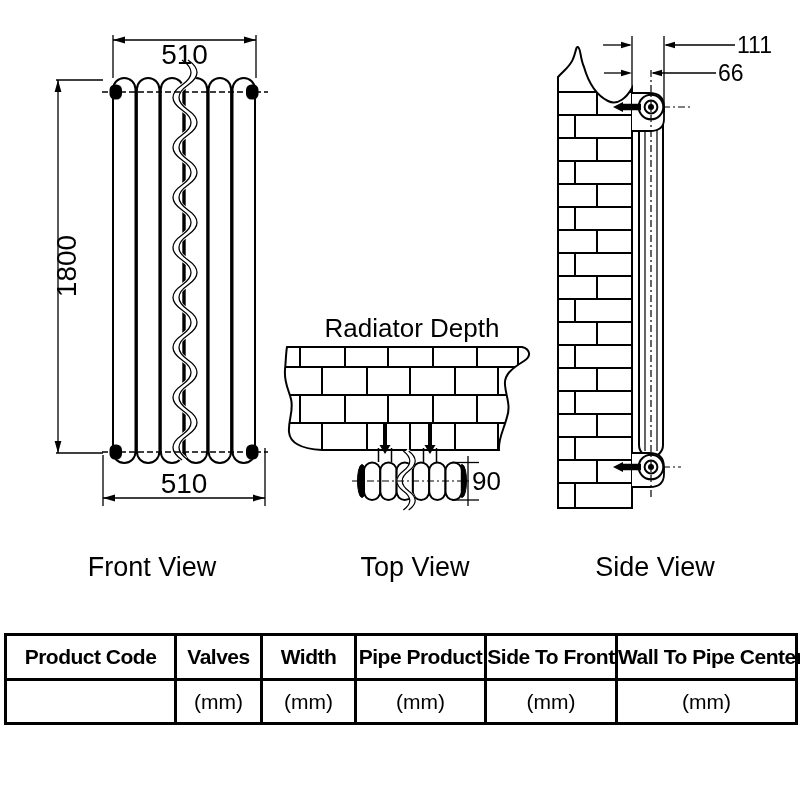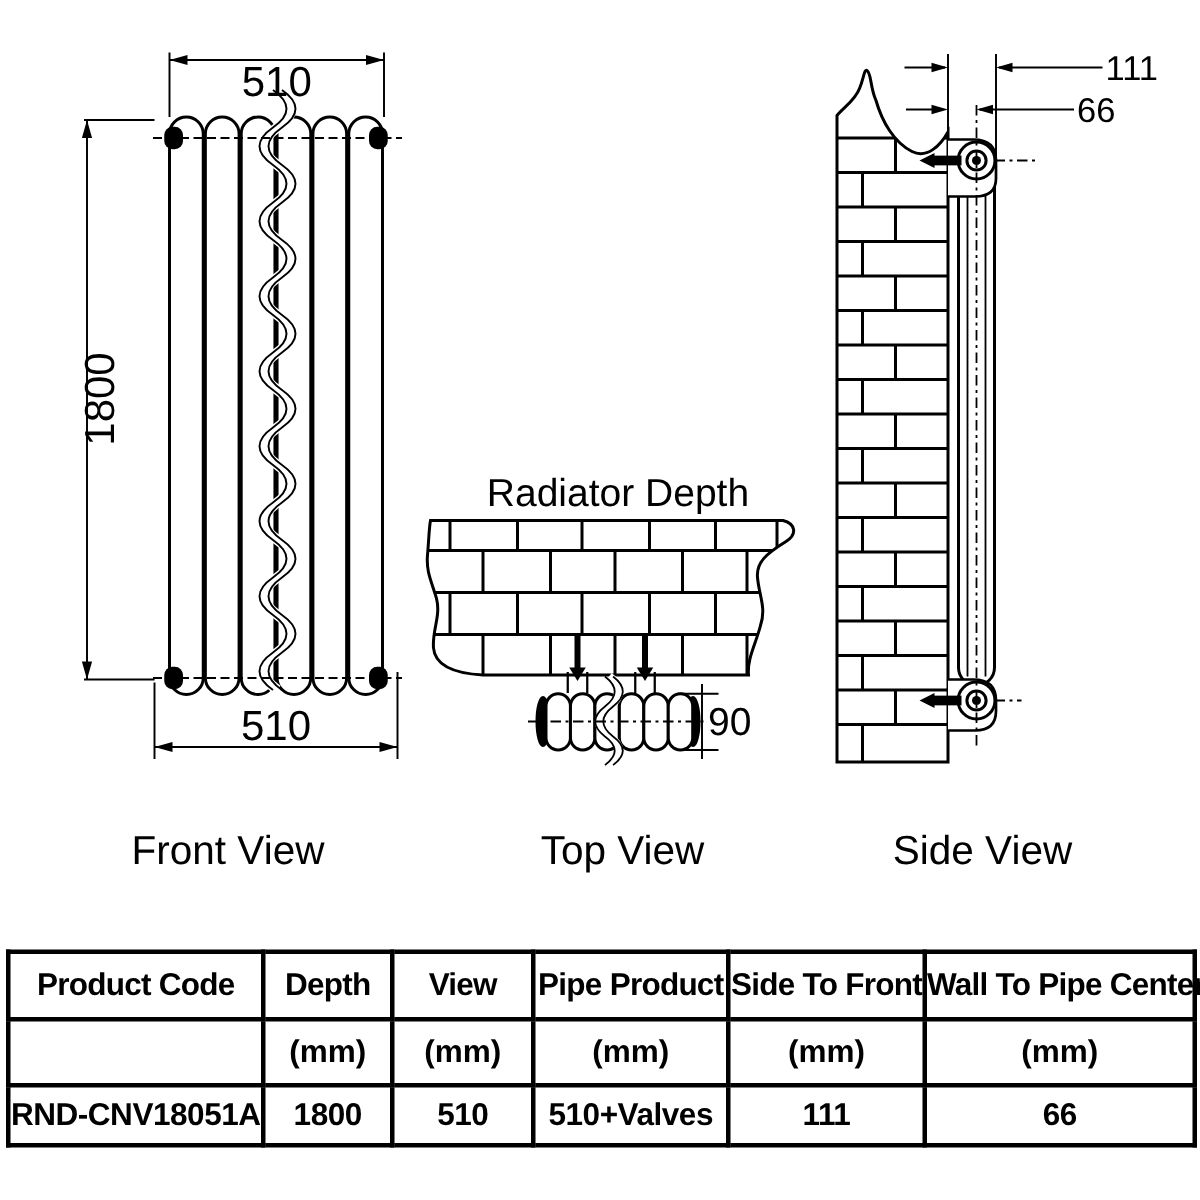--- a/index.html
+++ b/index.html
@@ -9,21 +9,21 @@
   svg text{fill:#000;font-family:"Liberation Sans",sans-serif;}
   .dim-text{font-size:28px;}
   .dim-text-sm{font-size:23px;}
   .dim-text-md{font-size:26px;}
   .view-label{font-size:27px;}
   .view-title{font-size:26px;}
 
   .spec-table-wrap{position:absolute;left:4px;top:633px;}
   table.spec{border-collapse:collapse;table-layout:fixed;width:791px;background:#fff;}
   table.spec td{border:3px solid #000;text-align:center;vertical-align:middle;
-                padding:0;white-space:nowrap;overflow:visible;color:#000;font-weight:bold;}
+                padding:0;white-space:nowrap;overflow:visible;color:#000;}
   tr.hdr td{height:42px;font-size:21px;font-weight:bold;letter-spacing:-0.5px;}
   tr.units td{height:41px;font-size:21px;}
   tr.vals td{height:37px;font-size:21px;letter-spacing:-0.3px;}
 </style>
 </head>
 <body>
 
 <div class="canvas">
 
 <svg width="800" height="630" viewBox="0 0 800 630">
@@ -229,39 +229,31 @@
       <col style="width:170px">
           <col style="width:86px">
           <col style="width:94px">
       <col style="width:130px">
           <col style="width:131px">
           <col style="width:180px">
     </colgroup>
     <tbody>
           <tr class="hdr">
       <td>Product Code</td>
-      <td>Depth</td>
-      <td>View</td>
+      <td>Valves</td>
+      <td>Width</td>
       <td>Pipe Product</td>
       <td>Side To Front</td>
       <td>Wall To Pipe Center</td>
     </tr>
     <tr class="units">
       <td></td>
       <td>(mm)</td>
       <td>(mm)</td>
       <td>(mm)</td>
       <td>(mm)</td>
       <td>(mm)</td>
     </tr>
-    <tr class="vals">
-      <td>RND-CNV18051A</td>
-      <td>1800</td>
-      <td>510</td>
-      <td>510+Valves</td>
-      <td>111</td>
-      <td>66</td>
-    </tr>
   </tbody>
       </table>
 </div>
 
 </div>
 
 </body></html>

